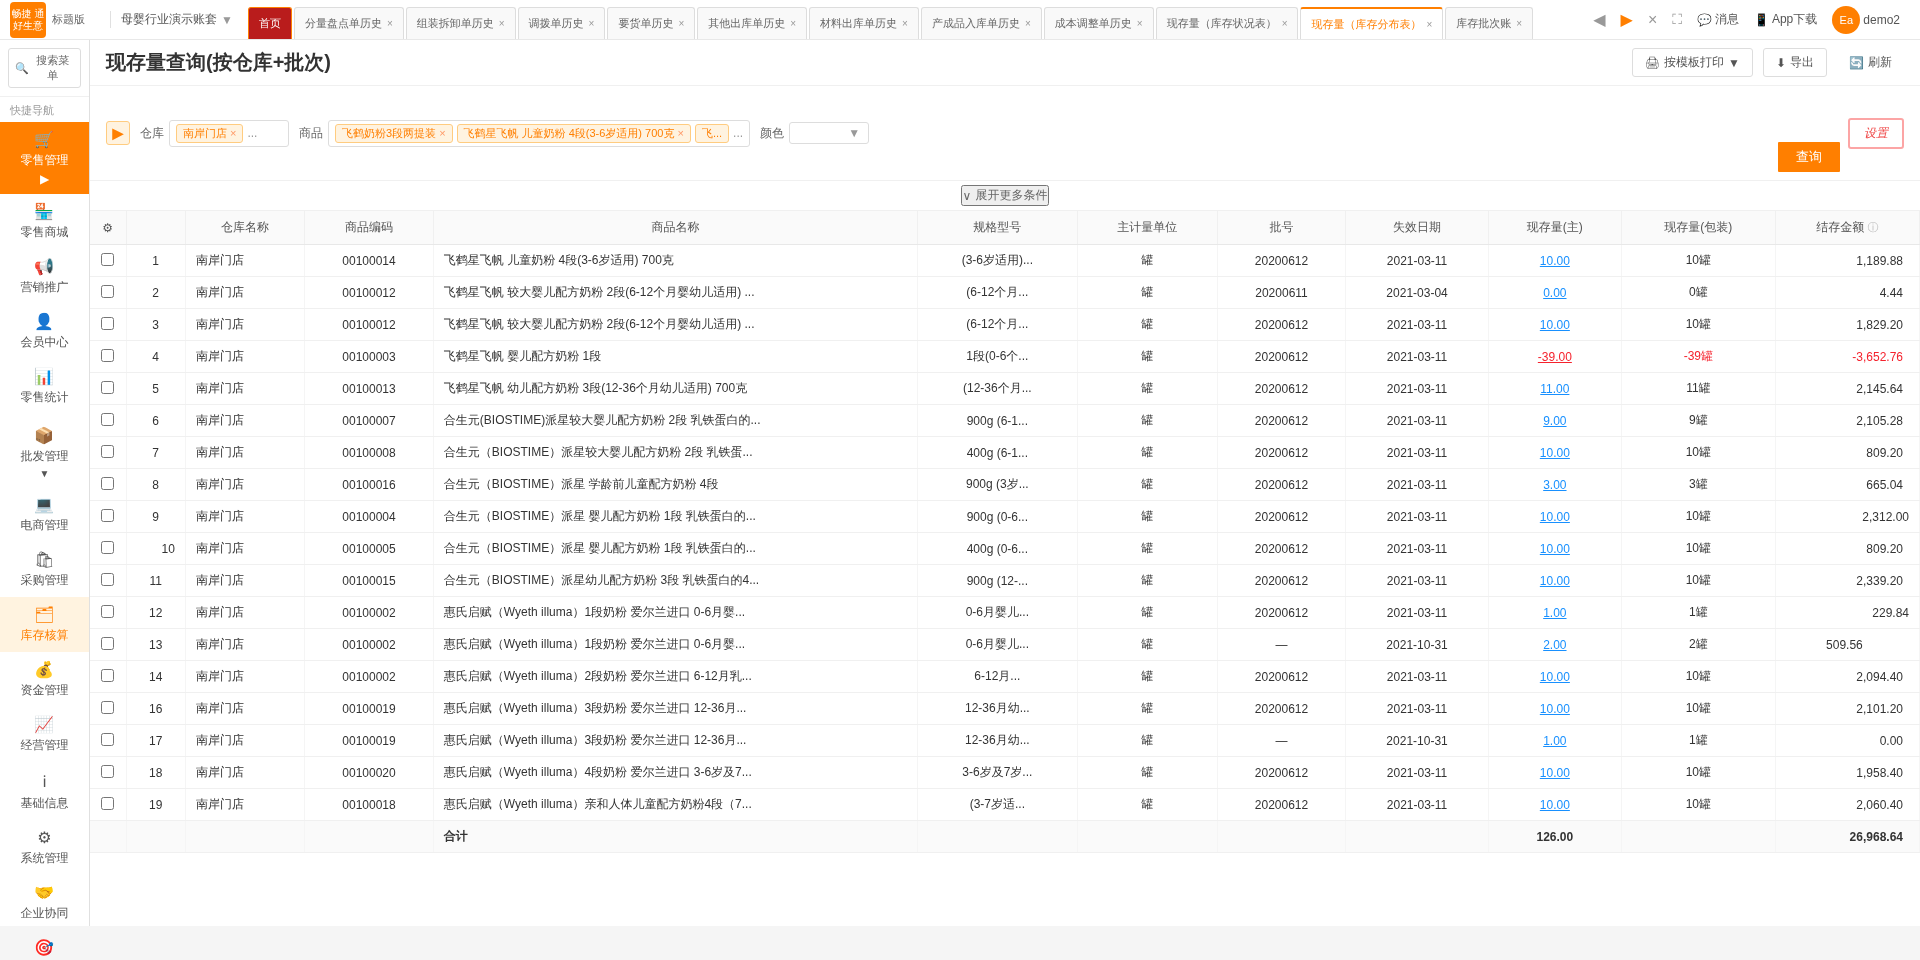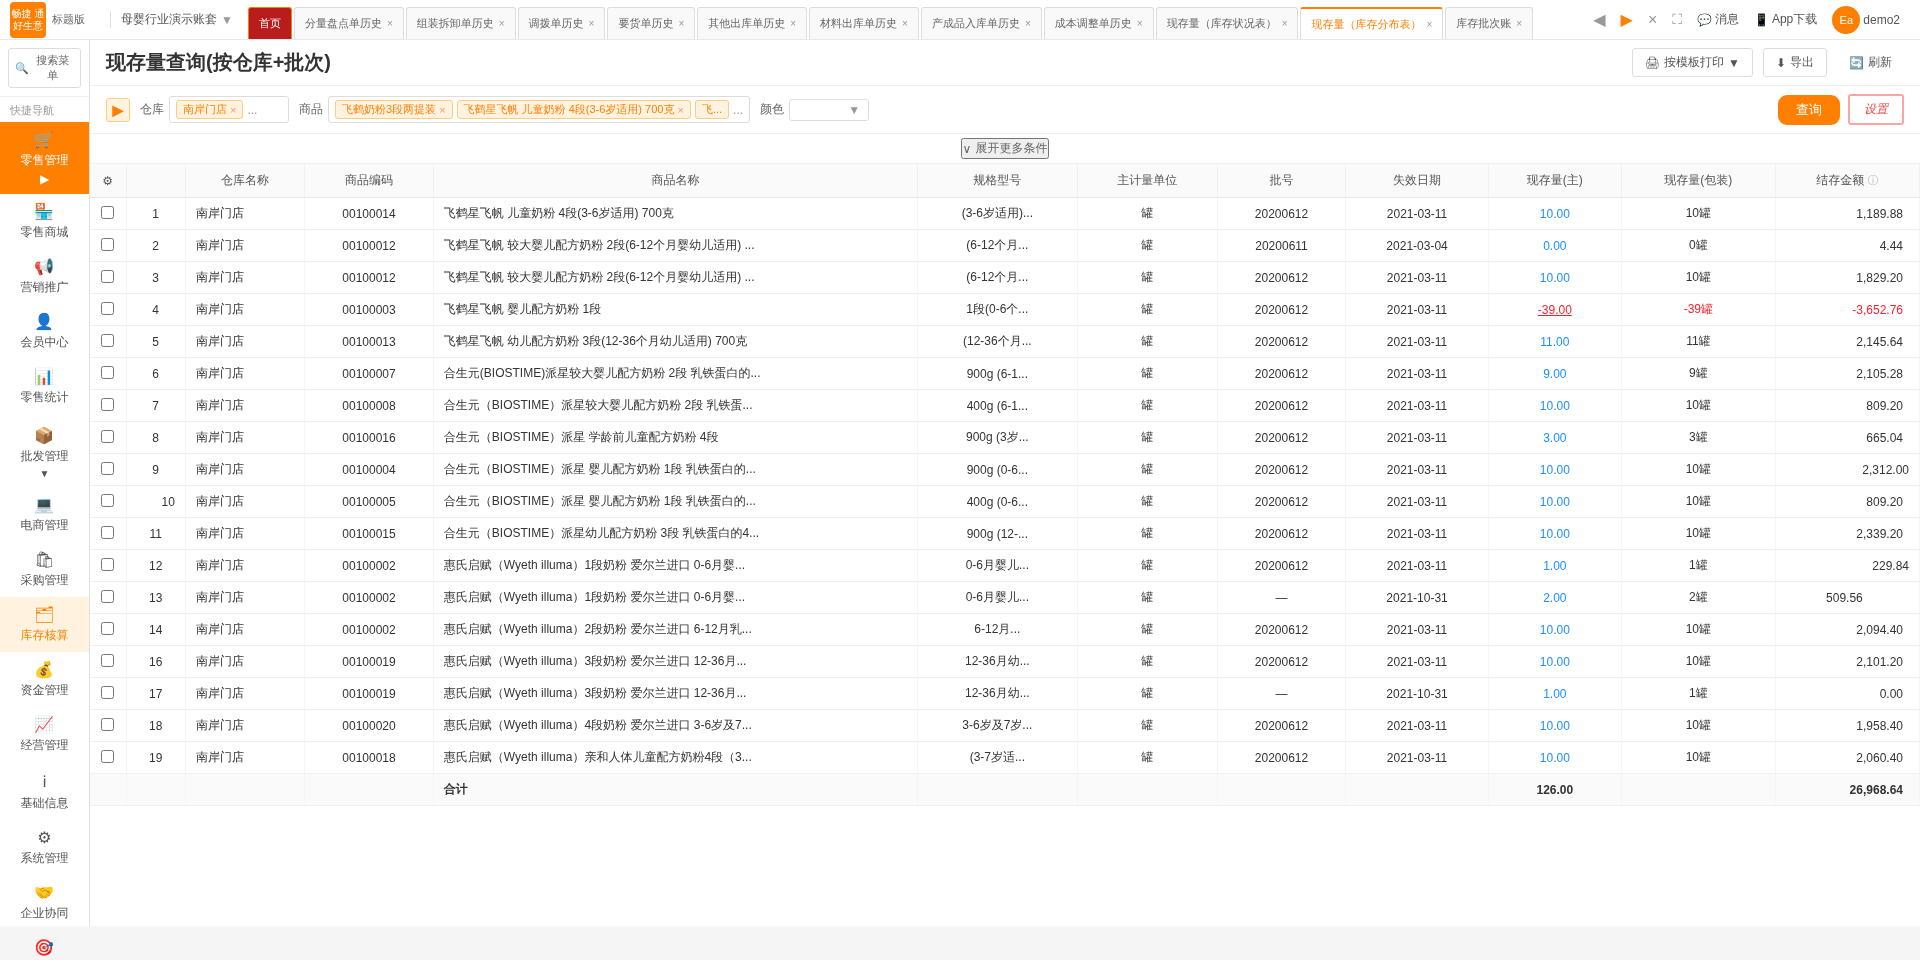--- a/index.html
+++ b/index.html
@@ -51,31 +51,31 @@
     .filter-group { display: flex; align-items: center; gap: 5px; }
     .filter-label { color: #666; font-size: 12px; white-space: nowrap; }
     .filter-tags { display: flex; align-items: center; gap: 4px; flex-wrap: wrap; border: 1px solid #ddd; border-radius: 3px; padding: 3px 6px; min-width: 120px; background: #fff; }
     .filter-tag { background: #fff3e0; color: #ff7f00; border: 1px solid #ffcc80; border-radius: 3px; padding: 1px 6px; font-size: 11px; display: flex; align-items: center; gap: 3px; }
     .filter-tag .tag-close { cursor: pointer; color: #ff9966; }
     .filter-more { color: #999; font-size: 12px; cursor: pointer; }
     .filter-product-tags { display: flex; align-items: center; gap: 4px; border: 1px solid #ddd; border-radius: 3px; padding: 3px 6px; min-width: 300px; background: #fff; }
     .filter-color-input { border: 1px solid #ddd; border-radius: 3px; padding: 3px 8px; min-width: 80px; display: flex; align-items: center; justify-content: space-between; }
     .expand-more-bar { background: #fff; padding: 4px 16px; text-align: center; border-bottom: 1px solid #f0f0f0; }
     .expand-more-btn { color: #666; font-size: 12px; cursor: pointer; display: inline-flex; align-items: center; gap: 4px; }
-    .btn-query { background: #ff7f00; color: white; border: none; border-radius: 9px; padding: 6px 18px; font-size: 13px; cursor: pointer; }
+    .btn-query { background: #ff7f00; color: white; border: none; border-radius: 1px; padding: 6px 18px; font-size: 13px; cursor: pointer; margin-top: 48px; }
     .btn-setting { background: #fff; color: #ef4444; border: 2px solid #fca5a5; border-radius: 3px; padding: 5px 14px; font-size: 12px; cursor: pointer; font-style: italic; }
 
     
     .table-container { flex: 1; overflow-y: auto; overflow-x: hidden; background: #fff; margin: 0; }
     table { width: 100%; border-collapse: collapse; }
     thead tr { background: #fafafa; }
     th { padding: 8px 10px; text-align: center; font-weight: normal; color: #555; border-bottom: 1px solid #e8e8e8; border-right: 1px solid #f0f0f0; font-size: 12px; white-space: nowrap; position: sticky; top: 0; background: #fafafa; z-index: 2; }
     td { padding: 7px 10px; text-align: center; border-bottom: 1px solid #f0f0f0; border-right: 1px solid #f5f5f5; font-size: 12px; color: #333; }
     .td-left { text-align: left; }
-    .td-num { color: #1890ff; cursor: pointer; }
+    .td-num { color: #1890ff; text-decoration: underline; cursor: pointer; }
     .td-num-red { color: #f5222d; text-decoration: underline; cursor: pointer; }
     .td-red { color: #f5222d; }
     .footer-row td { background: #fafafa; font-weight: bold; color: #333; border-top: 1px solid #e8e8e8; }
     .info-icon { color: #bbb; font-size: 11px; cursor: pointer; }
 
     
     .table-container::-webkit-scrollbar { width: 6px; }
     .table-container::-webkit-scrollbar-track { background: #f5f5f5; }
     .table-container::-webkit-scrollbar-thumb { background: #ddd; border-radius: 3px; }
   </style>
@@ -605,21 +605,21 @@
     <td class="">10罐</td>
     <td style="text-align:right;padding-right:16px" class="">1,958.40</td>
   </tr>
             <tr>
     <td style="text-align:center">
       <input type="checkbox" style="cursor: pointer;">
     </td>
     <td style="text-align:center">19</td>
     <td class="td-left">南岸门店</td>
     <td>00100018</td>
-    <td class="td-left" style="max-width:280px;overflow:hidden;text-overflow:ellipsis;white-space:nowrap">惠氏启赋（Wyeth illuma）亲和人体儿童配方奶粉4段（3...</td>
+    <td class="td-left" style="max-width:280px;overflow:hidden;text-overflow:ellipsis;white-space:nowrap">惠氏启赋（Wyeth illuma）亲和人体儿童配方奶粉4段（7...</td>
     <td>(3-7岁适...</td>
     <td>罐</td>
     <td>20200612</td>
     <td>2021-03-11</td>
     <td class="td-num">10.00</td>
     <td class="">10罐</td>
     <td style="text-align:right;padding-right:16px" class="">2,060.40</td>
   </tr>
             <tr class="footer-row">
   <td></td>

